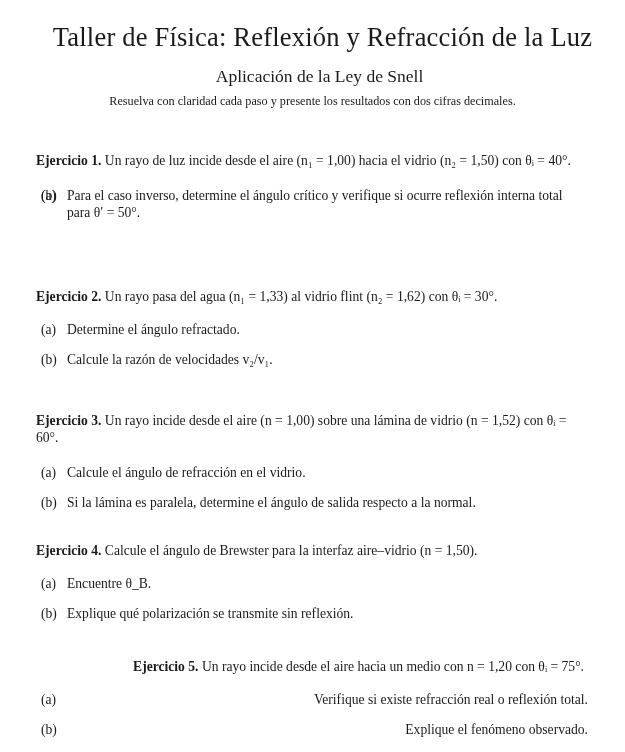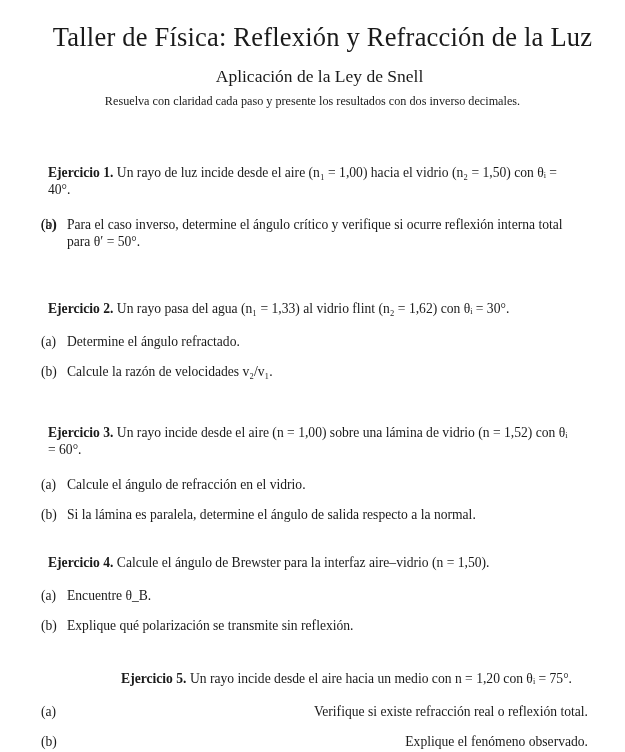--- a/index.html
+++ b/index.html
@@ -54,21 +54,21 @@
   }
   .exercise {
     position: absolute;
     left: 32px;
     width: 556px;
     font-family: "Liberation Serif", "DejaVu Serif", serif;
     font-size: 13.6px;
     line-height: 17px;
   }
   .exercise .stmt {
-    margin: 16px;
+    margin: 4px;
   }
   .exercise .lbl {
     font-weight: bold;
   }
   .items {
     margin: 0;
     padding: 0;
     list-style: none;
   }
   .item {
@@ -82,21 +82,21 @@
     top: 0;
   }
 </style>
 </head>
 <body>
 
 <div class="page">
 
   <h1 class="title">Taller de Física: Reflexión y Refracción de la Luz</h1>
   <div class="subtitle">Aplicación de la Ley de Snell</div>
-  <div class="note">Resuelva con claridad cada paso y presente los resultados con dos inverso decimales.</div>
+  <div class="note">Resuelva con claridad cada paso y presente los resultados con dos cifras decimales.</div>
 
   <section class="exercise" style="top:148px;">
     <p class="stmt">
       <span class="lbl">Ejercicio 1.</span>
       <span>Un rayo de luz incide desde el aire (n₁ = 1,00) hacia el vidrio (n₂ = 1,50) con θᵢ = 40°.</span>
     </p>
     <ul class="items" style="margin-top:18px;">
       <li class="item">
         <span class="tag">(a)</span>
       </li>

